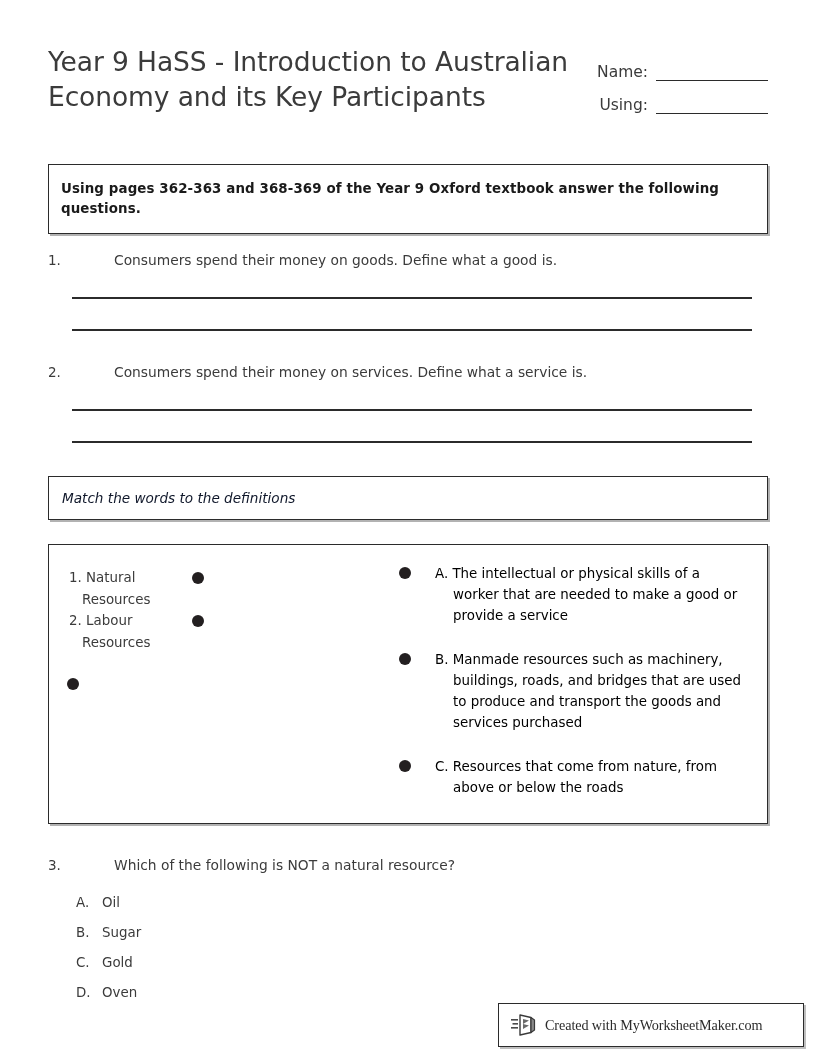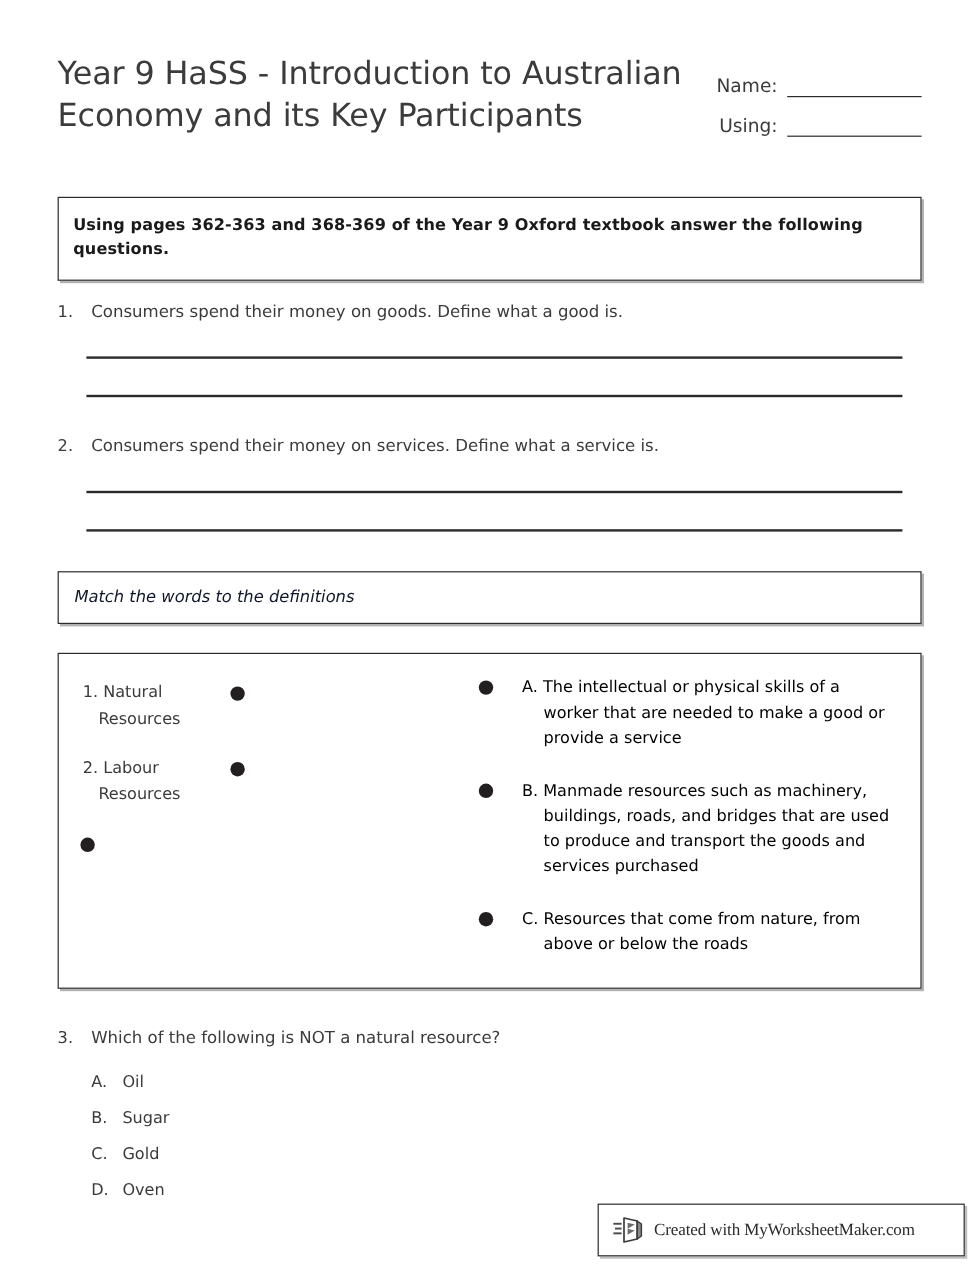--- a/index.html
+++ b/index.html
@@ -115,20 +115,21 @@
     width: 28px;
     flex: 0 0 28px;
     font-size: 13.5px;
     line-height: 20px;
     color: #3b3b3b;
   }
   .q-text {
     font-size: 13.8px;
     line-height: 20px;
     color: #3b3b3b;
+    margin-left: 38px;
   }
   #question-1 { top: 250px; }
   #question-2 { top: 362px; }
   #question-3 { top: 855px; }
 
   .answer-line {
     position: absolute;
     left: 72px;
     width: 680px;
     border-bottom: 2.2px solid #2b2b2b;
@@ -168,21 +169,21 @@
     padding-left: 15px;
   }
   .dot {
     width: 12px;
     height: 12px;
     border-radius: 50%;
     background: #231f20;
     flex: 0 0 12px;
     margin-top: 5px;
   }
-  .mi-left-1 { margin-bottom: 20px; }
+  .mi-left-1 { }
   .mi-left-2 { margin-bottom: 20px; }
 
   .mr-item {
     display: flex;
     align-items: flex-start;
     gap: 24px;
   }
   .mr-text {
     font-size: 13.4px;
     line-height: 21px;

